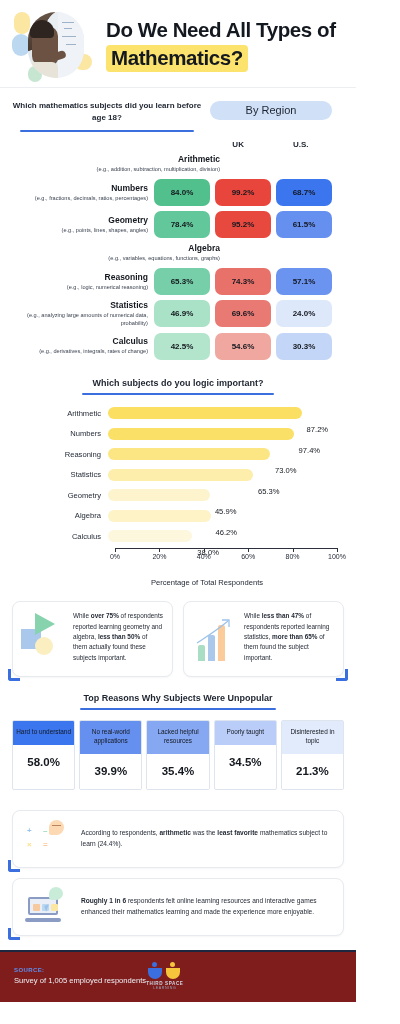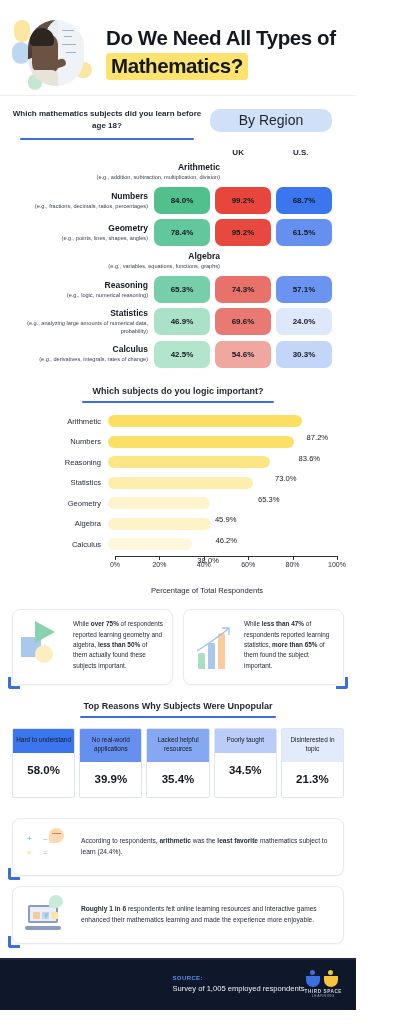--- a/index.html
+++ b/index.html
@@ -4,21 +4,21 @@
 <style>
   * { margin:0; padding:0; box-sizing:border-box; }
   html,body { width:400px; }
   body {
     font-family:"Liberation Sans", sans-serif;
     background:#ffffff;
     color:#1e2430;
     width:400px;
     overflow-x:hidden;
   }
-  .page { width:356px; position:relative; background:#fff;margin-top:8px; }
+  .page { width:356px; position:relative; background:#fff; }
 
   
   .header { padding:10px 0 14px 0; position:relative; height:88px; border-bottom:1px solid #eceef1; }
   .hero-wrap { position:absolute; left:12px; top:8px; width:86px; height:74px; }
   .blob { position:absolute; border-radius:50%; }
   .b1 { width:16px;height:22px;background:#fbe7a2;left:2px;top:4px;border-radius:8px 8px 8px 8px;}
   .b2 { width:18px;height:22px;background:#bcd8f0;left:0px;top:26px;border-radius:9px;}
   .b3 { width:14px;height:18px;background:#c6e6d2;left:56px;top:28px;border-radius:7px;}
   .b4 { width:18px;height:16px;background:#fbe7a2;left:62px;top:46px;border-radius:8px;}
   .b5 { width:14px;height:16px;background:#c6e6d2;left:16px;top:58px;border-radius:7px;}
@@ -50,21 +50,21 @@
 
   
   .sec1 { padding:12px 24px 8px 12px; position:relative; }
   .s1-top { display:flex; align-items:flex-start; }
   .q1 { width:218px; text-align:center; }
   .q1 .qtext { font-size:8px; font-weight:bold; line-height:1.45; color:#1e2430; }
   .q1 .rule { height:2px; background:#3b6fe0; margin:7px 8px 0 8px; border-radius:1px; }
   .byregion {
     margin-left:8px; margin-top:1px; width:140px; text-align:center;
     background:#cfe0f7; color:#1e2430; border-radius:10px;
-    font-size:14px; padding:3px 0 4px 0;
+    font-size:11px; padding:3px 0 4px 0;
   }
   .colhdr { display:flex; margin-top:8px; }
   .colhdr .spacer { width:218px; }
   .colhdr .ch { width:70px; text-align:center; font-size:8px; font-weight:bold; color:#1e2430; }
 
   .row { display:flex; align-items:center; margin-top:5px; }
   .row .labels { width:214px; text-align:right; padding-right:6px; }
   .row .subj { font-size:8.5px; font-weight:bold; color:#14181f; line-height:1.3; }
   .row .eg { font-size:5.6px; color:#3b4250; line-height:1.4; margin-top:1px; }
   .cells { display:flex; gap:5px; }
@@ -143,22 +143,22 @@
 
   .laptop{position:absolute;left:2px;top:8px;width:36px;height:22px;}
   .lscreen{position:absolute;left:3px;top:0;width:30px;height:18px;background:#e9eef7;border:2px solid #8a9cc4;border-radius:2px;}
   .lbase{position:absolute;left:0;bottom:-3px;width:36px;height:4px;background:#8a9cc4;border-radius:2px;}
   .ltile{position:absolute;width:7px;height:7px;top:5px;border-radius:1px;}
   .bubble{position:absolute;left:26px;top:-2px;width:14px;height:13px;border-radius:50% 50% 50% 3px;background:#c9ecd8;}
   .cursor{position:absolute;left:22px;top:16px;width:0;height:0;border-left:5px solid #9dc2ea;border-bottom:6px solid transparent;transform:rotate(-20deg);}
 
   
   .footer {
-    background:#0f172a; padding:10px 14px 12px 14px; margin-top:8px;
-    display:flex; align-items:center; justify-content:flex-end;
+    background:#7f1d1d; padding:10px 14px 12px 14px; margin-top:8px;
+    display:flex; align-items:center; justify-content:flex-start;
     border-top:2px solid #1d2740;
   }
   .footer .src { font-size:6px; font-weight:bold; color:#5b8ff0; letter-spacing:.4px; }
   .footer .sline { font-size:7.6px; color:#eef1f6; margin-top:3px; }
   .logo { text-align:center; }
   .logo .marks { position:relative; width:36px; height:17px; margin:0 auto; }
   .lm { position:absolute; width:14px; height:11px; border-radius:0 0 8px 8px; bottom:0; }
   .lm.blue{background:#3b6fe0;left:1px;}
   .lm.yellow{background:#f7c53c;left:19px;}
   .ld { position:absolute; width:5px;height:5px;border-radius:50%;top:0; }
@@ -290,21 +290,21 @@
           <div class="blabel">Arithmetic</div>
           <div class="btrack">
             <div class="bfill" style="width: 193.584px; background: rgb(251, 223, 99);"></div>
             <div class="bval" style="left: 198.584px;">87.2%</div>
           </div>
         </div>
         <div class="brow">
           <div class="blabel">Numbers</div>
           <div class="btrack">
             <div class="bfill" style="width: 185.592px; background: rgb(251, 224, 104);"></div>
-            <div class="bval" style="left: 190.592px;">83.6%</div>
+            <div class="bval" style="left: 190.592px;">97.4%</div>
           </div>
         </div>
         <div class="brow">
           <div class="blabel">Reasoning</div>
           <div class="btrack">
             <div class="bfill" style="width: 162.06px; background: rgb(252, 230, 131);"></div>
             <div class="bval" style="left: 167.06px;">73.0%</div>
           </div>
         </div>
         <div class="brow">

